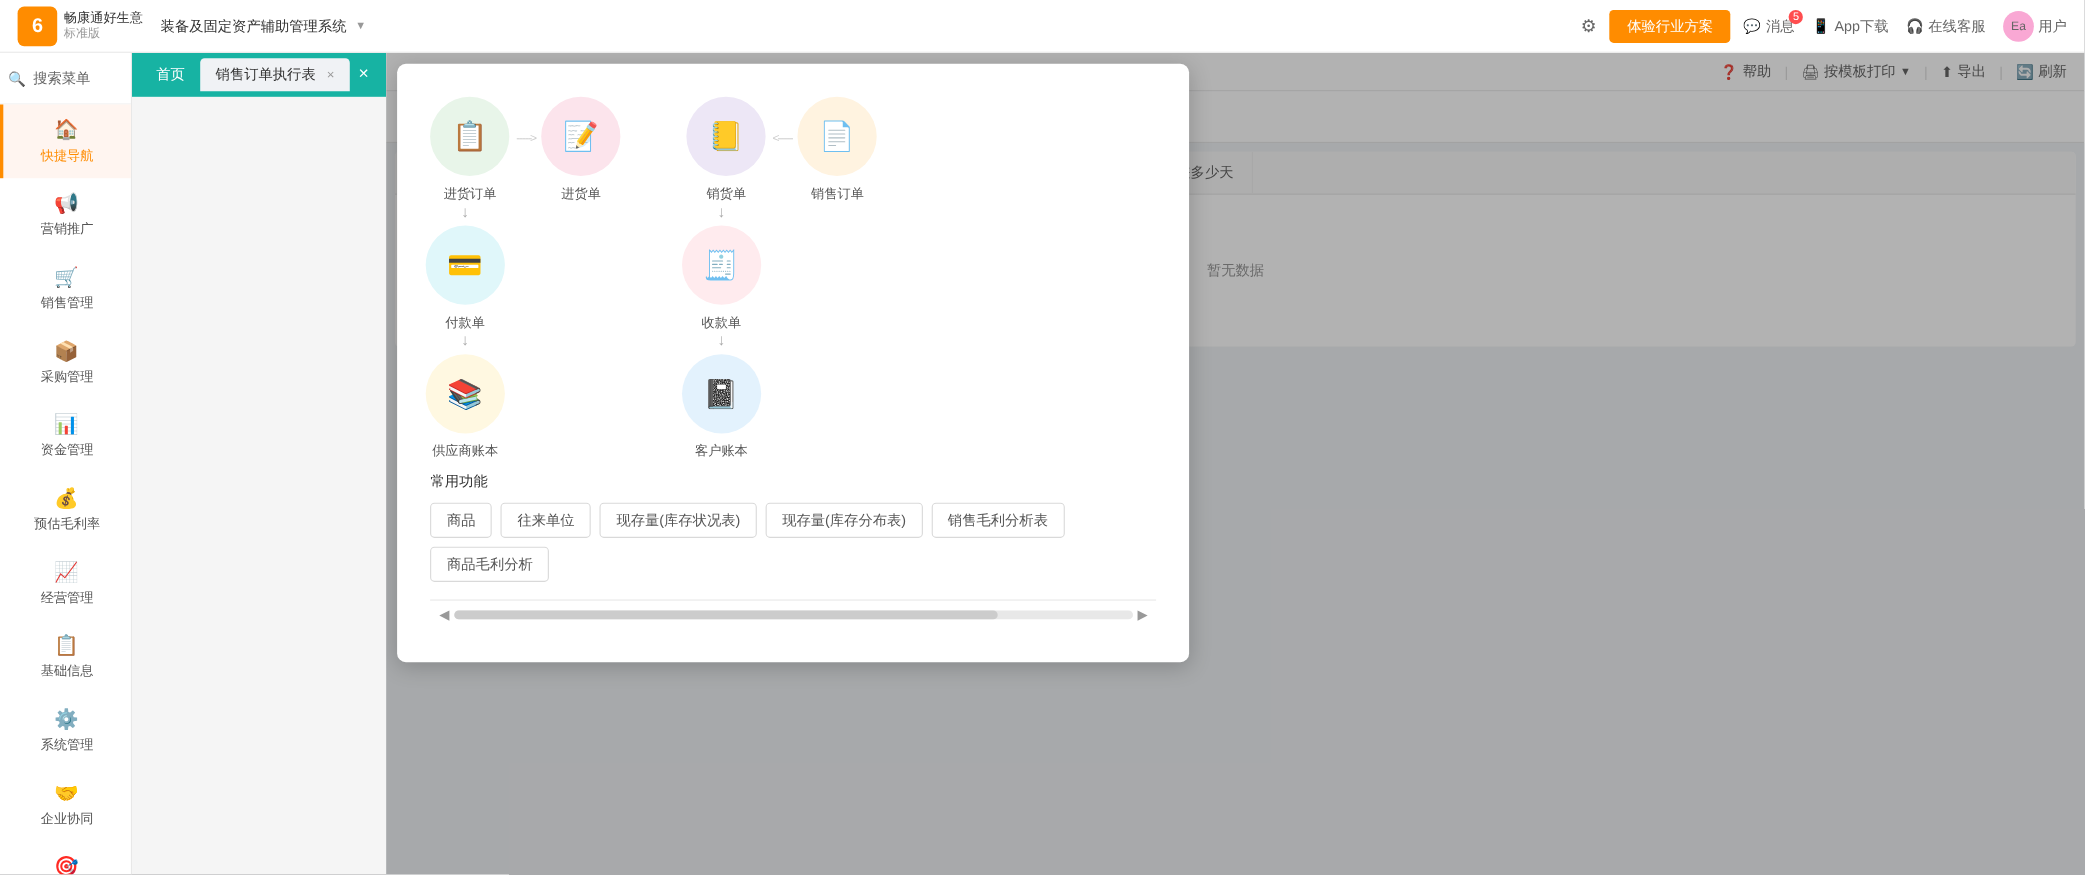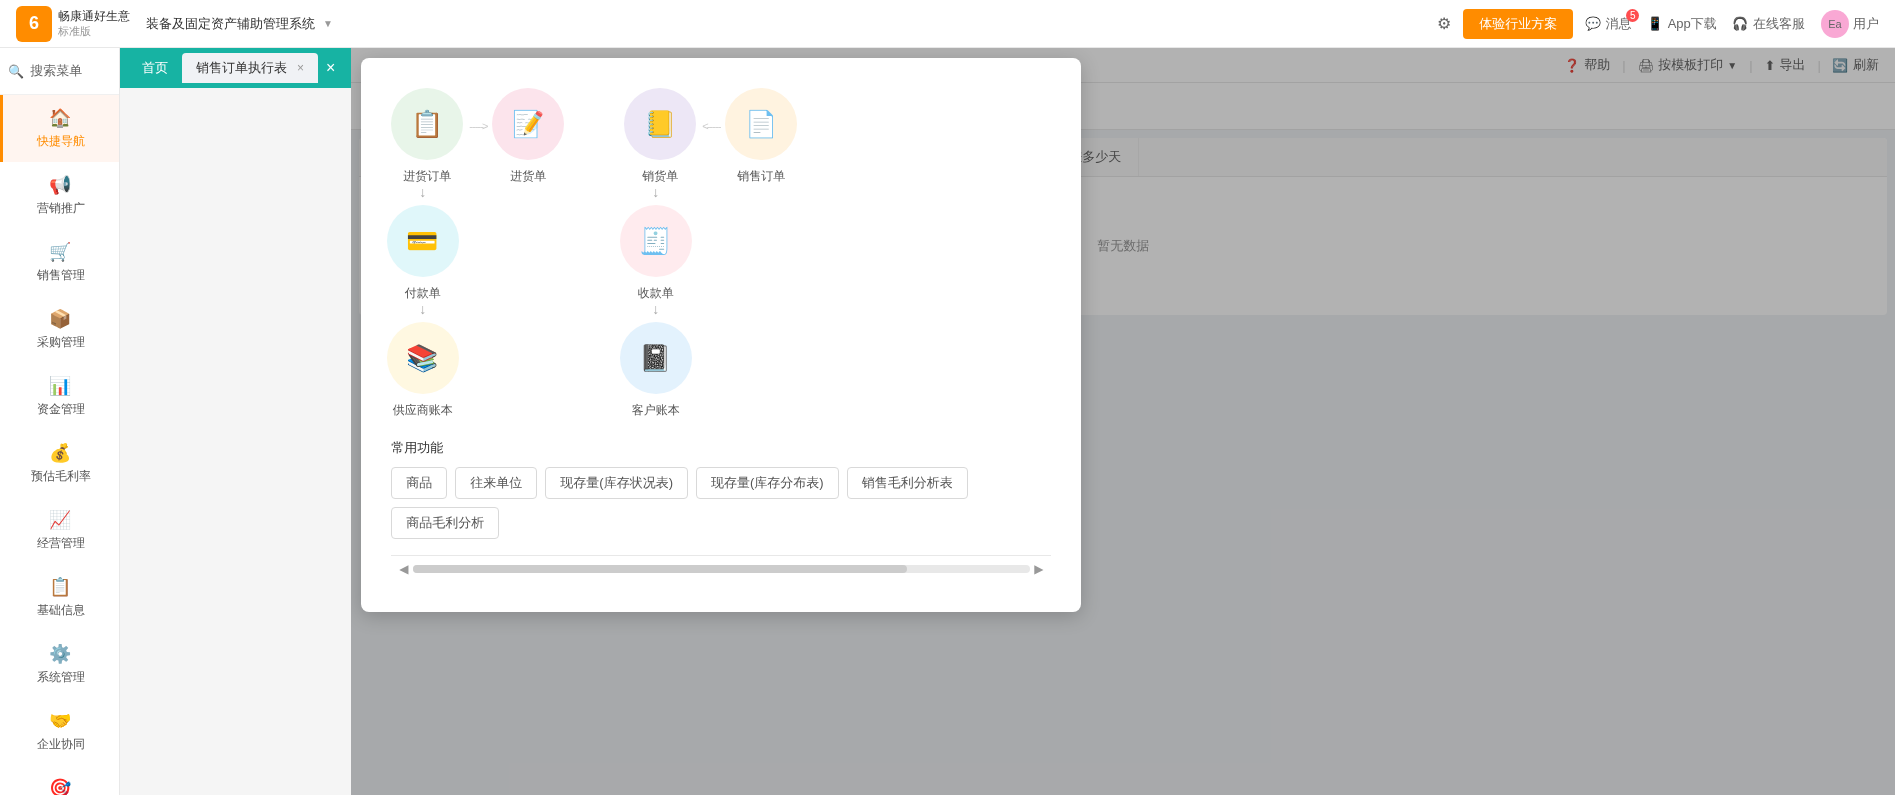--- a/index.html
+++ b/index.html
@@ -72,21 +72,21 @@
     .circle-green { background: #e8f5e9; color: #4caf50; }
     .circle-pink { background: #fce4ec; color: #e91e63; }
     .circle-purple { background: #ede7f6; color: #9c27b0; }
     .circle-orange { background: #fff3e0; color: #ff9800; }
     .circle-teal { background: #e0f7fa; color: #00bcd4; }
     .circle-red { background: #ffebee; color: #f44336; }
     .circle-yellow { background: #fff8e1; color: #ff8f00; }
     .circle-lightblue { background: #e3f2fd; color: #2196f3; }
 
     
-    .common-section { margin-top: 20px; }
+    .common-section { margin-top: 10px; }
     .common-title { font-size: 13px; color: #333; font-weight: 500; margin-bottom: 10px; }
     .common-btns { display: flex; flex-wrap: wrap; gap: 8px; }
     .common-btn { border: 1px solid #d9d9d9; background: white; padding: 6px 14px; border-radius: 4px; font-size: 13px; color: #555; cursor: pointer; white-space: nowrap; }
 
     
     .scrollbar-area { border-top: 1px solid #e8e8e8; padding: 6px 8px; display: flex; align-items: center; gap: 4px; }
     .scroll-track { flex: 1; height: 8px; background: #e8e8e8; border-radius: 4px; }
     .scroll-arrow { color: #999; font-size: 12px; cursor: pointer; }
   </style>
 </head>

